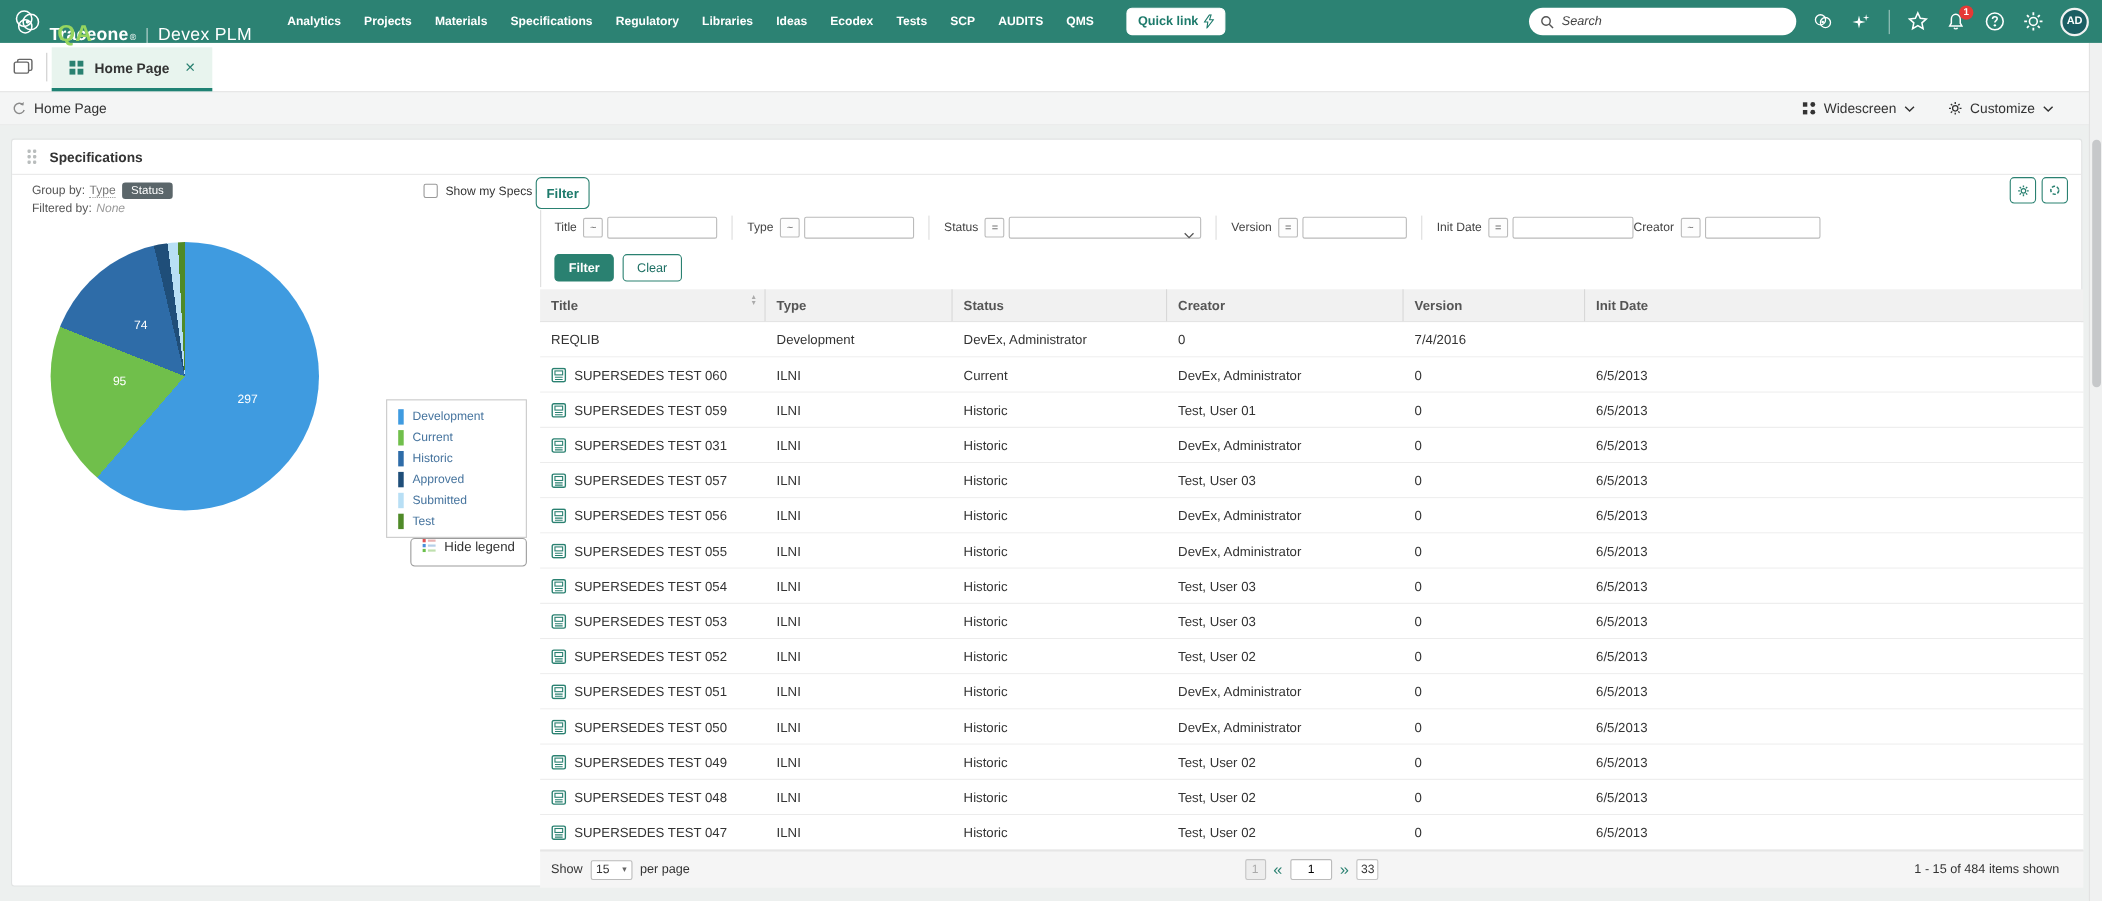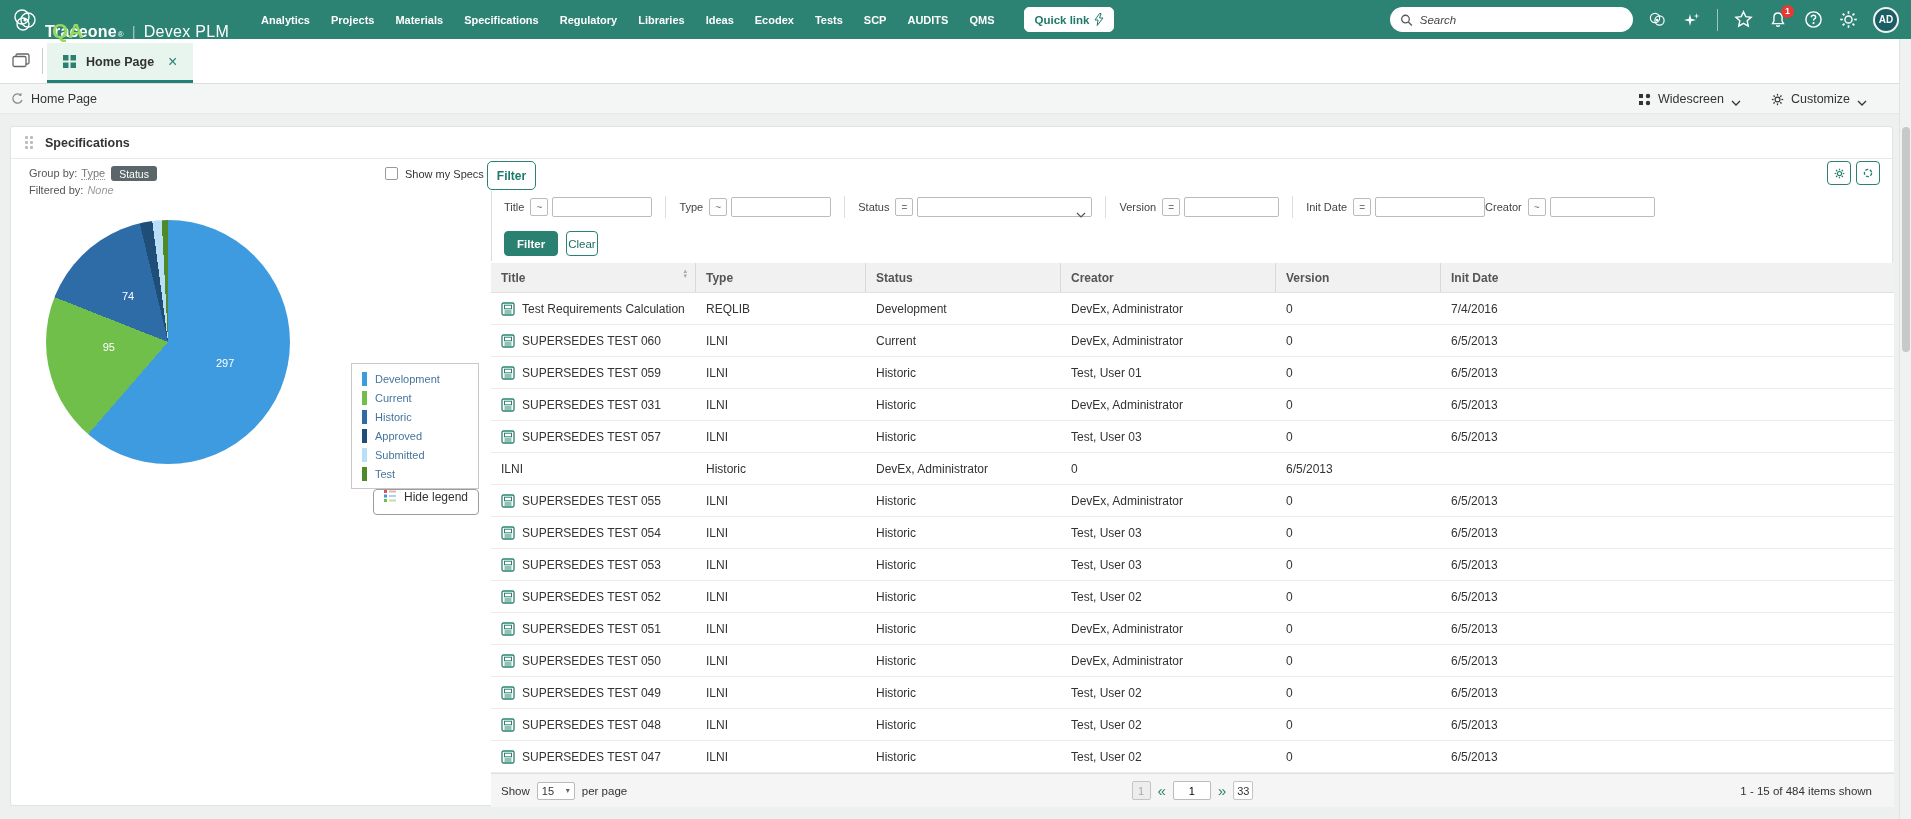--- a/index.html
+++ b/index.html
@@ -45,21 +45,21 @@
   .tab { height:40px; display:flex; align-items:center; gap:10px; padding:0 16px;
          background:#e8f4ee; border-bottom:3px solid #1f8274; cursor:pointer; }
   .tab-label { font-size:12.5px; font-weight:700; color:#333; }
   .tab-close { color:#2a8171; font-size:16px; line-height:1; cursor:pointer; margin-left:4px; }
 
   
   .crumb-row { position:absolute; left:0; top:84px; width:100%; height:30px; background:#f4f5f5;
                display:flex; align-items:center; padding:0 30px 0 10px; border-bottom:1px solid #e7e9e9; }
   .crumb { display:flex; align-items:center; gap:8px; font-size:12.5px; color:#333; }
   .crumb-right { margin-left:auto; display:flex; align-items:center; gap:30px; margin-right:14px; }
-  .crumb-btn { display:flex; align-items:flex-end; gap:7px; font-size:12.5px; color:#333; cursor:pointer; }
+  .crumb-btn { display:flex; align-items:center; gap:7px; font-size:12.5px; color:#333; cursor:pointer; }
 
   
   .main { position:absolute; left:0; top:114px; width:100%; height:705px; background:#edf0ef; }
   .widget { position:absolute; left:10px; top:12px; width:1883px; height:680px; background:#fff;
             border:1px solid #e1e3e3; border-radius:3px; }
   .widget-header { height:32px; border-bottom:1px solid #e8e8e8; display:flex; align-items:center;
                    padding-left:14px; gap:12px; }
   .drag-dots { display:grid; grid-template-columns:3px 3px; grid-gap:2px; cursor:grab; }
   .drag-dots i { width:3px; height:3px; background:#b9bdbd; border-radius:1px; }
   .widget-title { font-size:12.5px; font-weight:700; color:#333; }
@@ -92,21 +92,21 @@
   .filter-input { height:20px; border:1px solid #bbb; border-radius:2px; font-family:inherit;
                   font-size:11px; padding:0 4px; outline:none; }
   .filter-select { height:20px; border:1px solid #bbb; border-radius:2px; background:#fff;
                    position:relative; cursor:pointer; }
   .sel-caret { position:absolute; right:5px; top:6px; }
   .filter-divider { width:1px; height:22px; background:#ddd; margin:0 13px; }
   .filter-buttons { display:flex; gap:8px; margin-top:12px; }
   .btn-solid { background:#2a8171; color:#fff; border:1px solid #2a8171; border-radius:4px;
                height:25px; padding:0 12px; font-size:11.5px; font-weight:700; cursor:pointer; font-family:inherit; }
   .btn-ghost { background:#fff; color:#1d6f63; border:1px solid #2a8171; border-radius:4px;
-               height:25px; padding:0 1px; font-size:11.5px; cursor:pointer; font-family:inherit; }
+               height:25px; padding:0 12px; font-size:11.5px; cursor:pointer; font-family:inherit; }
 
   
   .pie { position:absolute; left:35px; top:93px; width:244px; height:244px; border-radius:50%; cursor:pointer; }
   .pie-label { position:absolute; color:#fff; font-size:11px; transform:translate(-50%,-50%); pointer-events:none; }
   .legend { position:absolute; left:340px; top:236px; width:128px; background:#fff;
             border:1px solid #c9c9c9; padding:5px 0; }
   .legend-item { display:flex; align-items:center; padding:2.5px 10px; }
   .legend-swatch { width:5px; height:14px; margin-right:8px; flex:none; }
   .legend-label { font-size:11px; color:#46749e; }
   .hide-legend { position:absolute; left:362px; top:362px; width:106px; height:26px; background:#fff;
@@ -480,31 +480,20 @@
             <div class="th">
               <span>Version</span>
             </div>
             <div class="th">
               <span>Init Date</span>
             </div>
           </div>
         <div>
             <div class="tr">
               <div class="td">
-                <span class="doc-icon">
-                  <svg width="14" height="14" viewBox="0 0 14 14">
-                    <rect x="1" y="1" width="12" height="12" rx="1.5" fill="#fff" stroke="#2a8171" stroke-width="1.3"></rect>
-                    <rect x="3.5" y="3.2" width="7" height="3.6" fill="none" stroke="#2a8171" stroke-width="1"></rect>
-                    <line x1="3.5" y1="9" x2="10.5" y2="9" stroke="#2a8171" stroke-width="1"></line>
-                    <line x1="3.5" y1="11" x2="10.5" y2="11" stroke="#2a8171" stroke-width="1"></line>
-                  </svg>
-                </span>
-                <span>Test Requirements Calculation</span>
-              </div>
-              <div class="td">
                 <span>REQLIB</span>
               </div>
               <div class="td">
                 <span>Development</span>
               </div>
               <div class="td">
                 <span>DevEx, Administrator</span>
               </div>
               <div class="td">
                 <span>0</span>
@@ -619,20 +608,31 @@
                 <span>Test, User 03</span>
               </div>
               <div class="td">
                 <span>0</span>
               </div>
               <div class="td">
                 <span>6/5/2013</span>
               </div>
             </div>
             <div class="tr">
+              <div class="td">
+                <span class="doc-icon">
+                  <svg width="14" height="14" viewBox="0 0 14 14">
+                    <rect x="1" y="1" width="12" height="12" rx="1.5" fill="#fff" stroke="#2a8171" stroke-width="1.3"></rect>
+                    <rect x="3.5" y="3.2" width="7" height="3.6" fill="none" stroke="#2a8171" stroke-width="1"></rect>
+                    <line x1="3.5" y1="9" x2="10.5" y2="9" stroke="#2a8171" stroke-width="1"></line>
+                    <line x1="3.5" y1="11" x2="10.5" y2="11" stroke="#2a8171" stroke-width="1"></line>
+                  </svg>
+                </span>
+                <span>SUPERSEDES TEST 056</span>
+              </div>
               <div class="td">
                 <span>ILNI</span>
               </div>
               <div class="td">
                 <span>Historic</span>
               </div>
               <div class="td">
                 <span>DevEx, Administrator</span>
               </div>
               <div class="td">

